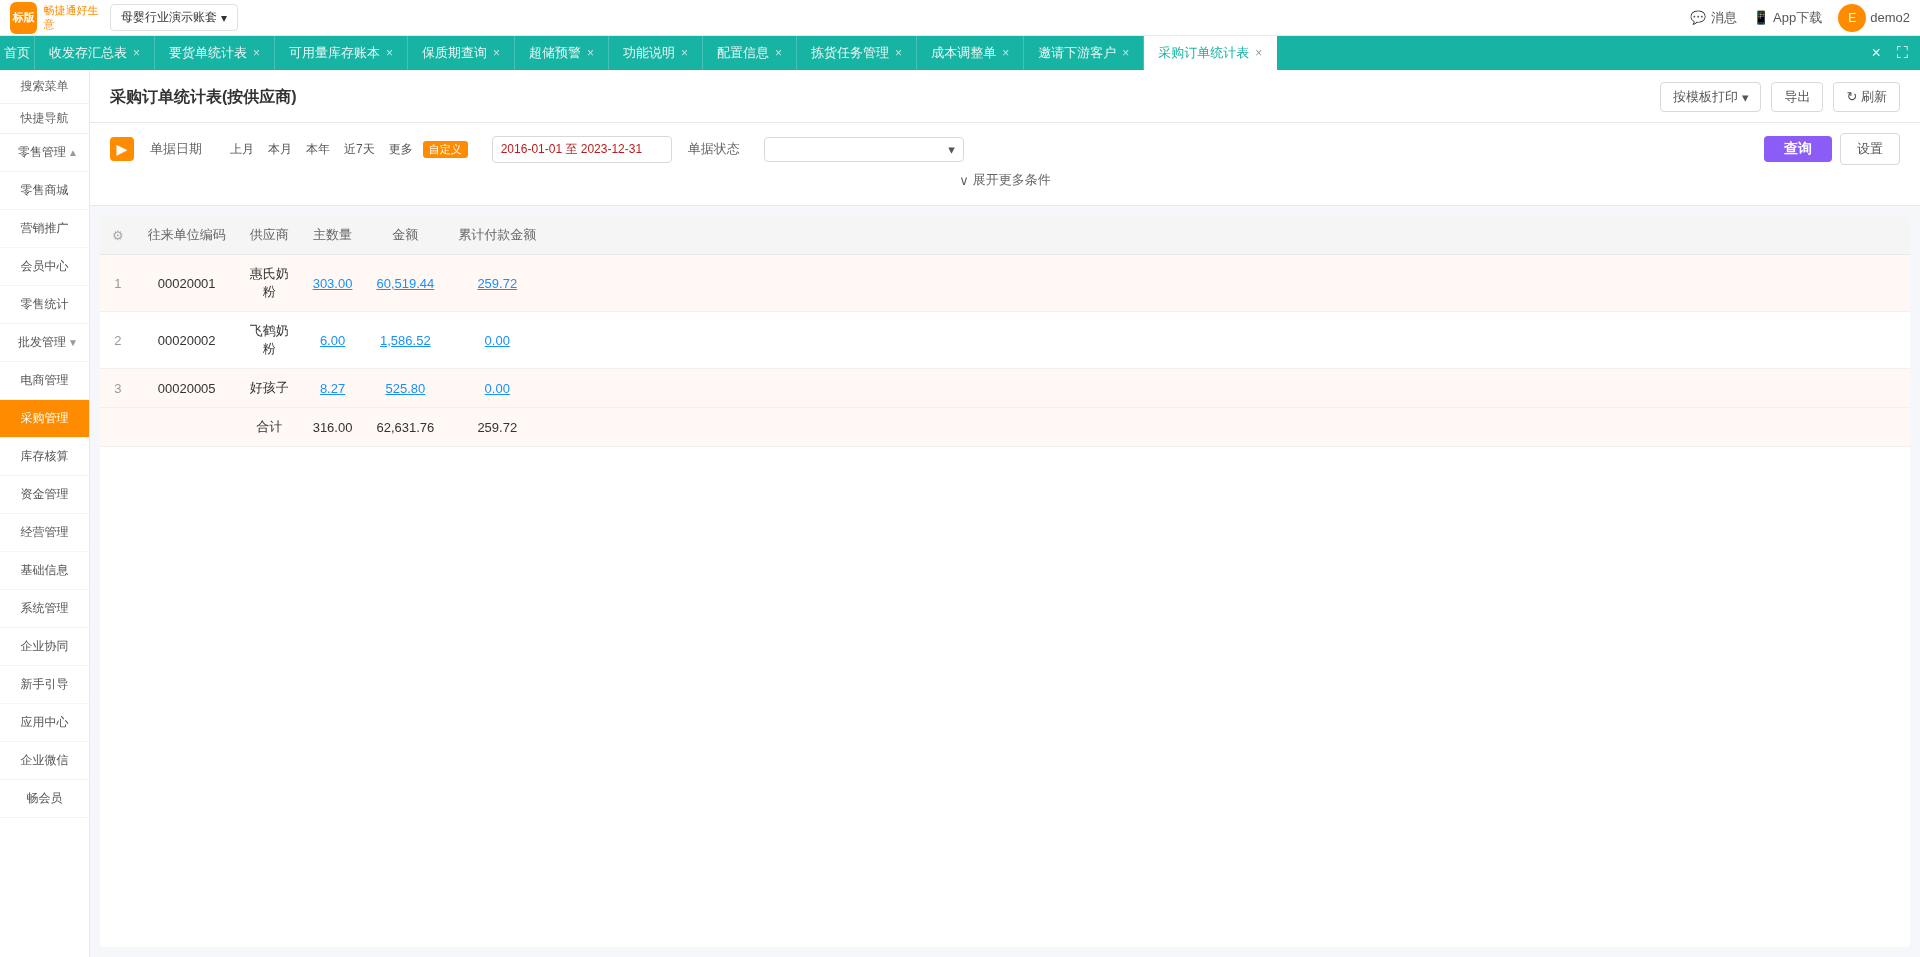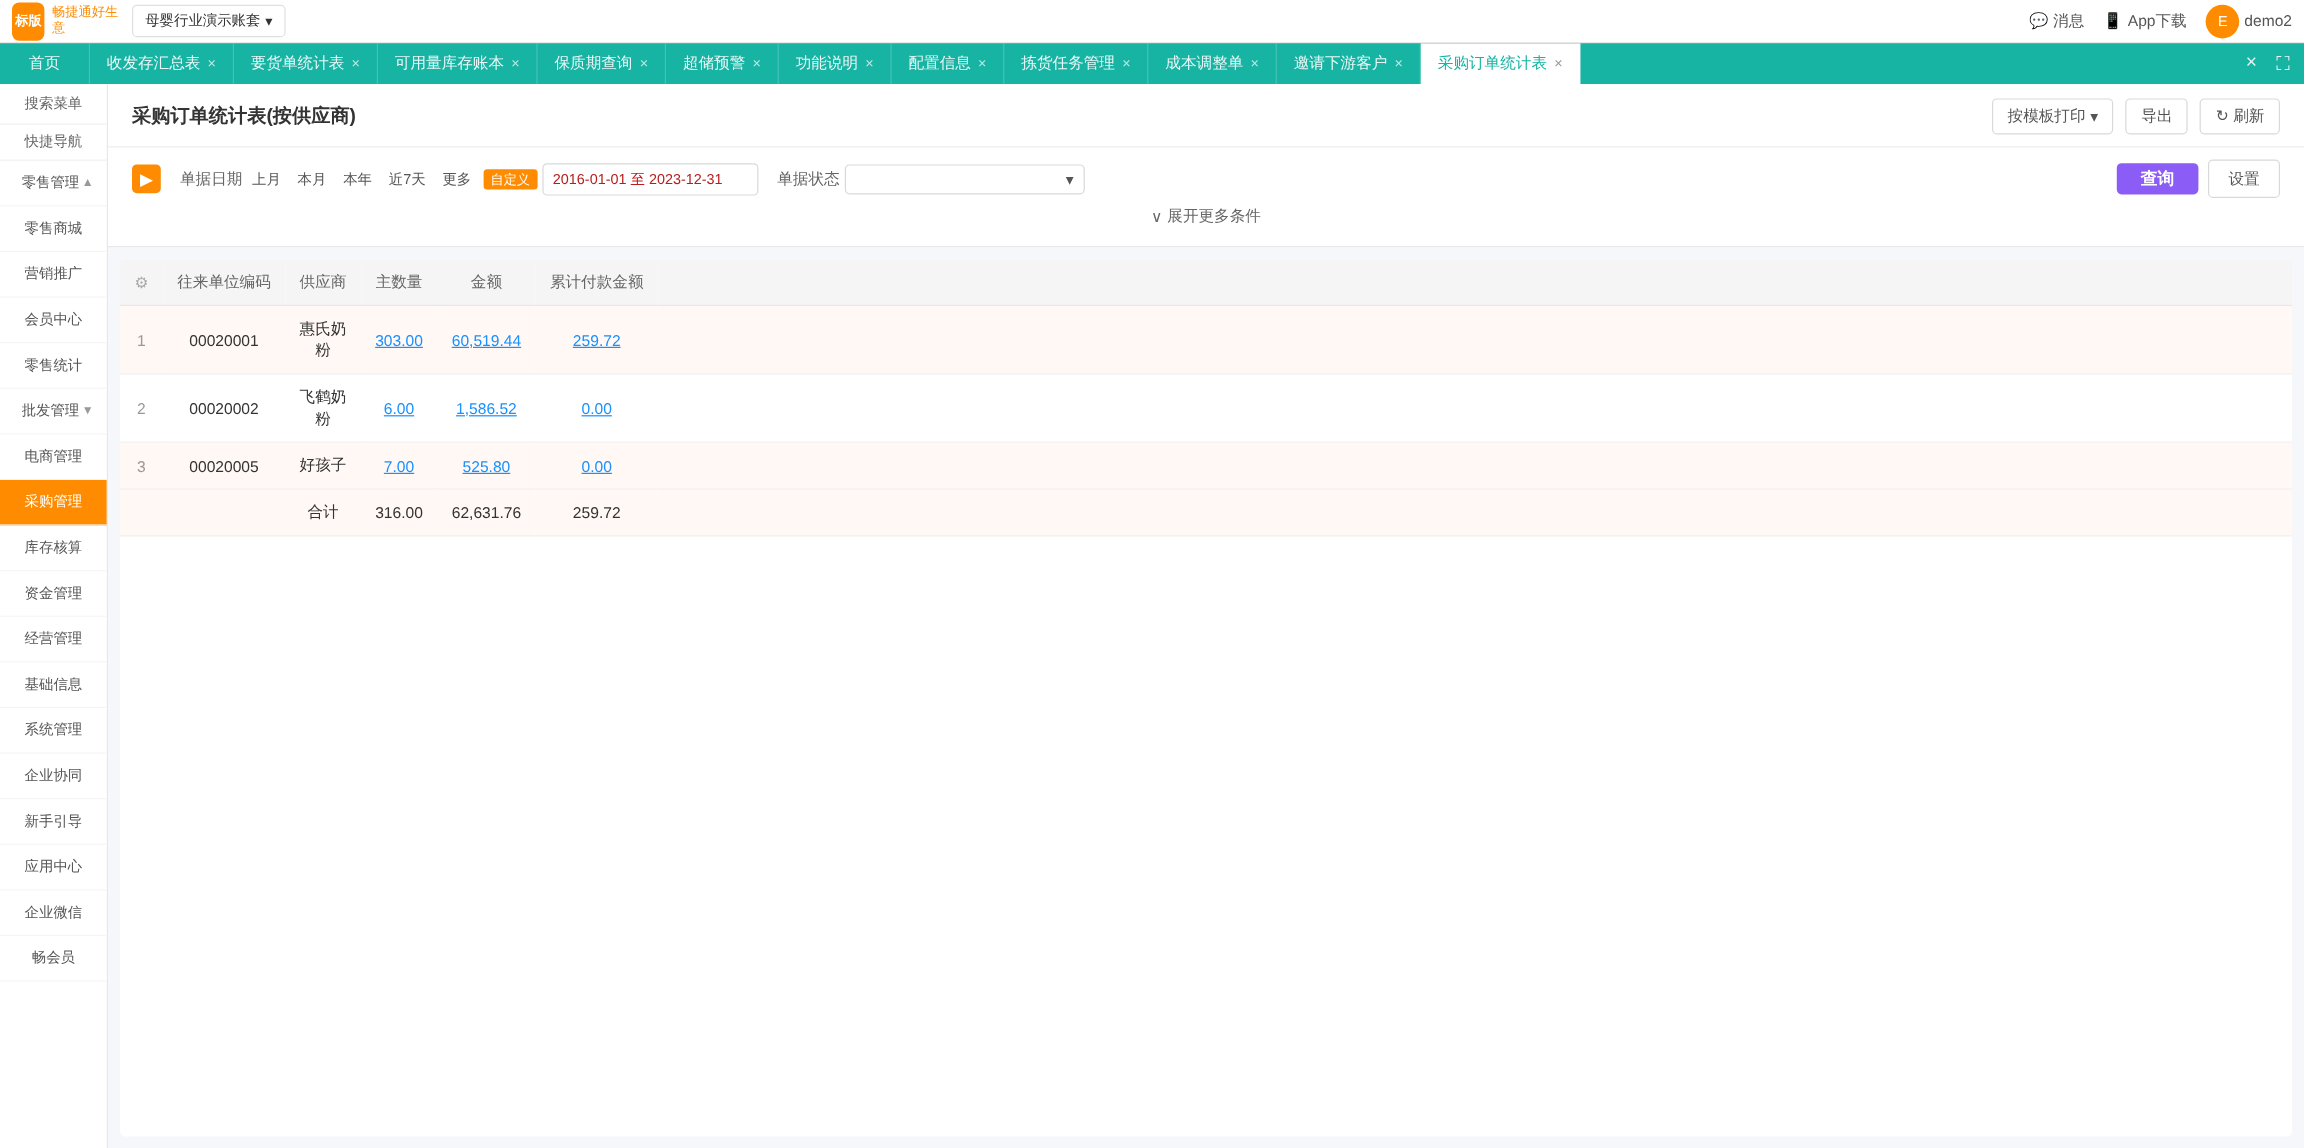--- a/index.html
+++ b/index.html
@@ -11,21 +11,21 @@
     .logo-icon { width: 32px; height: 32px; background: #ff8c00; border-radius: 6px; display: flex; align-items: center; justify-content: center; color: #fff; font-size: 11px; font-weight: bold; }
     .logo-text { font-size: 11px; color: #ff8c00; line-height: 1.2; }
     .workspace-selector { display: flex; align-items: center; gap: 4px; padding: 4px 10px; border: 1px solid #e0e0e0; border-radius: 4px; cursor: pointer; font-size: 12px; color: #333; margin-left: 10px; }
     .top-right { margin-left: auto; display: flex; align-items: center; gap: 16px; }
     .top-right-item { display: flex; align-items: center; gap: 4px; font-size: 13px; color: #555; cursor: pointer; }
     .avatar { width: 28px; height: 28px; border-radius: 50%; background: #ff8c00; display: flex; align-items: center; justify-content: center; color: #fff; font-size: 12px; }
 
     
     .nav-tabs-bar { height: 34px; background: #17b3a3; display: flex; align-items: center; padding: 0; overflow: hidden; }
     .nav-tab { height: 34px; padding: 0 14px; display: flex; align-items: center; font-size: 13px; color: rgba(255,255,255,0.9); cursor: pointer; white-space: nowrap; border-right: 1px solid rgba(255,255,255,0.2); position: relative; }
-    .nav-tab:first-child { padding: 0 24px; }
+    .nav-tab:first-child { padding: 0 4px; }
     .nav-tab.active { background: #fff; color: #17b3a3; }
     .nav-tab .close-btn { margin-left: 6px; font-size: 12px; color: rgba(255,255,255,0.7); }
     .nav-tab.active .close-btn { color: #999; }
     .nav-tab-end { margin-left: auto; display: flex; align-items: center; padding-right: 8px; gap: 8px; }
     .nav-end-btn { color: rgba(255,255,255,0.9); cursor: pointer; font-size: 16px; padding: 4px; }
 
     
     .main-layout { display: flex; height: calc(957px - 36px - 34px); }
 
     
@@ -45,21 +45,21 @@
     .page-title-row { display: flex; align-items: center; justify-content: space-between; margin-bottom: 10px; }
     .page-title { font-size: 16px; font-weight: bold; color: #333; }
     .page-actions { display: flex; align-items: flex-end; gap: 10px; }
     .btn-template { background: #fff; border: 1px solid #d9d9d9; padding: 5px 12px; border-radius: 4px; font-size: 13px; color: #555; cursor: pointer; display: flex; align-items: center; gap: 4px; }
     .btn-export { background: #fff; border: 1px solid #d9d9d9; padding: 5px 12px; border-radius: 4px; font-size: 13px; color: #555; cursor: pointer; }
     .btn-refresh { background: #fff; border: 1px solid #d9d9d9; padding: 5px 12px; border-radius: 4px; font-size: 13px; color: #555; cursor: pointer; }
 
     
     .filter-area { background: #fff; padding: 10px 20px; border-bottom: 1px solid #e8e8e8; }
     .filter-row { display: flex; align-items: center; gap: 16px; flex-wrap: wrap; }
-    .filter-item { display: flex; align-items: center; gap: 4px; font-size: 13px; }
+    .filter-item { display: flex; align-items: center; gap: 24px; font-size: 13px; }
     .filter-label { color: #666; white-space: nowrap; }
     .date-shortcuts { display: flex; gap: 6px; align-items: center; }
     .date-shortcut { font-size: 12px; color: #555; cursor: pointer; padding: 2px 4px; }
     .date-range-input { border: 1px solid #d9d9d9; border-radius: 4px; padding: 4px 8px; font-size: 12px; color: #b91c1c; background: #fff; min-width: 180px; }
     .custom-badge { background: #ff8c00; color: #fff; font-size: 11px; padding: 1px 6px; border-radius: 3px; }
     .filter-select { border: 1px solid #d9d9d9; border-radius: 4px; padding: 4px 8px; font-size: 13px; color: #555; background: #fff; min-width: 200px; cursor: pointer; display: flex; align-items: center; justify-content: space-between; }
     .goods-input { border: 1px solid #d9d9d9; border-radius: 4px; padding: 4px 8px; font-size: 13px; color: #aaa; background: #fff; min-width: 300px; }
     .btn-query { background: #8b5cf6; border: none; padding: 4px 20px; border-radius: 4px; font-size: 14px; color: #fff; cursor: pointer; font-weight: bold; }
     .btn-settings { background: #fff; border: 1px solid #d9d9d9; padding: 6px 16px; border-radius: 4px; font-size: 13px; color: #555; cursor: pointer; }
     .expand-more { display: flex; align-items: center; justify-content: center; gap: 4px; font-size: 13px; color: #666; cursor: pointer; padding: 6px; }
@@ -312,21 +312,21 @@
             <td>飞鹤奶粉</td>
             <td class="link">6.00</td>
             <td class="link">1,586.52</td>
             <td class="link">0.00</td>
             <td></td>
           </tr>
           <tr>
             <td class="row-num">3</td>
             <td>00020005</td>
             <td>好孩子</td>
-            <td class="link">7.00</td>
+            <td class="link">8.27</td>
             <td class="link">525.80</td>
             <td class="link">0.00</td>
             <td></td>
           </tr>
         </tbody>
         <tfoot>
           <tr>
             <td class="footer-row"></td>
             <td class="footer-row"></td>
             <td class="footer-row">合计</td>

